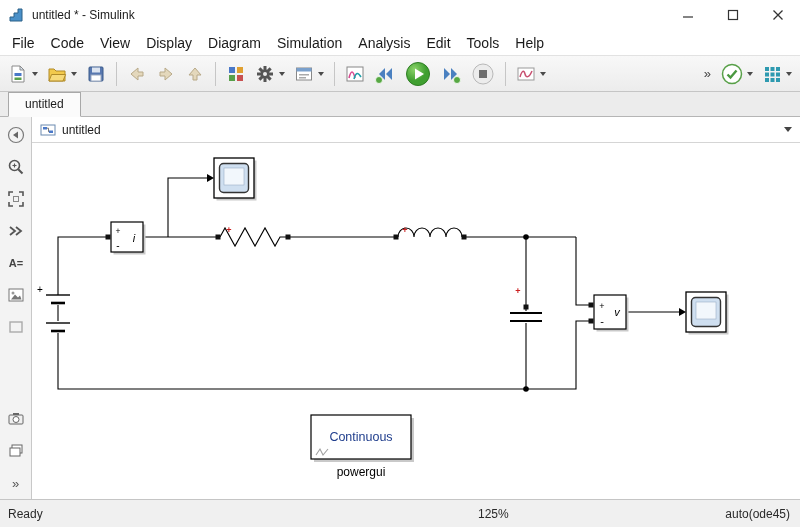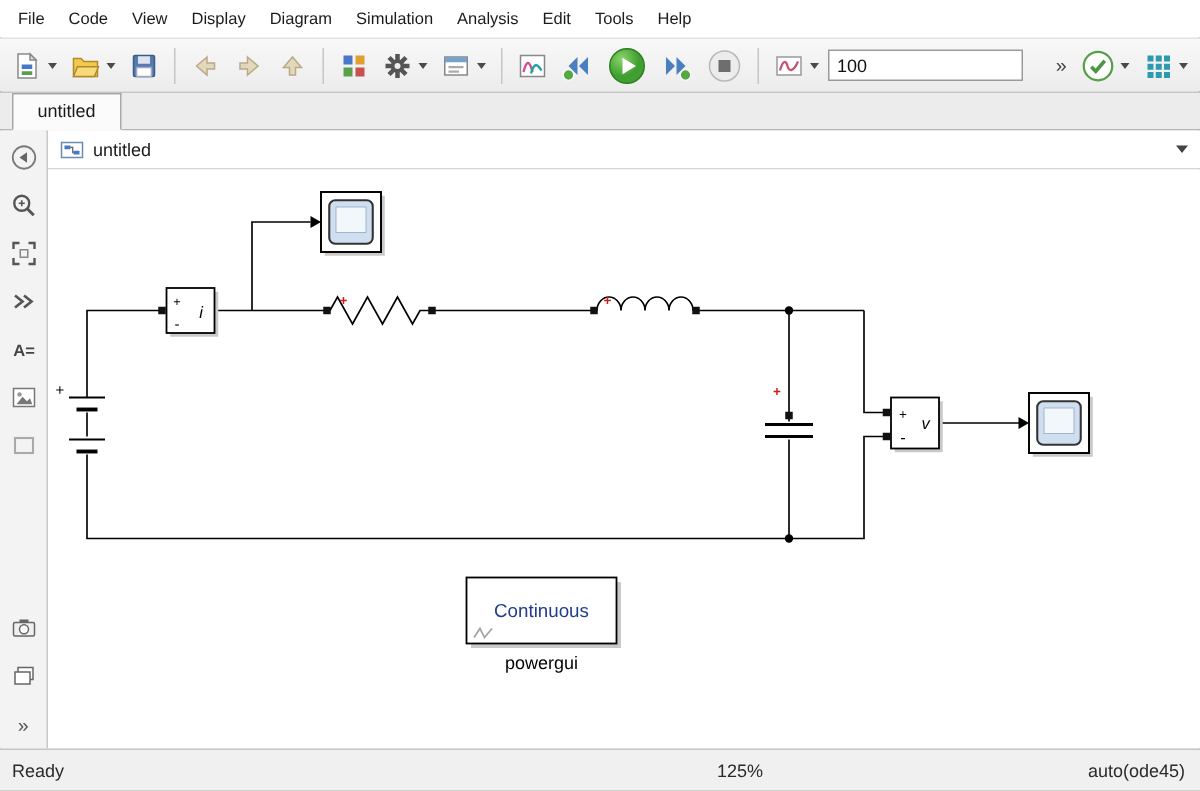--- a/index.html
+++ b/index.html
@@ -10,21 +10,21 @@
     box-shadow:inset 0 0 0 1px #7a7a7a;display:flex;flex-direction:column;
   }
   
   .titlebar{height:30px;display:flex;align-items:center;padding-left:8px;background:#fff;flex:0 0 auto;}
   .titlebar .app-icon{width:18px;height:16px;margin-right:6px;display:flex;align-items:center;}
   .titlebar .title{font-size:12px;}
   .win-controls{margin-left:auto;display:flex;height:30px;}
   .win-btn{width:45px;height:30px;display:flex;align-items:center;justify-content:center;border:none;background:transparent;padding:0;}
   
   .menubar{height:25px;display:flex;align-items:center;padding-left:4px;background:#fff;flex:0 0 auto;}
-  .menu-item{padding:3px 8px;font-size:11px;cursor:default;}
+  .menu-item{padding:3px 8px;font-size:14px;cursor:default;}
   
   .toolbar{height:37px;background:linear-gradient(#f8f8f8,#ececec);border-top:1px solid #e2e2e2;
     border-bottom:1px solid #c5c5c5;display:flex;align-items:center;padding:0 5px;gap:3px;flex:0 0 auto;}
   .tbtn{height:28px;display:flex;align-items:center;gap:2px;padding:0 3px;border-radius:2px;background:transparent;border:none;}
   .sep{width:1px;height:24px;background:#c6c6c6;margin:0 4px;flex:0 0 auto;}
   .caret{width:0;height:0;border-left:3.5px solid transparent;border-right:3.5px solid transparent;border-top:4px solid #4a4a4a;margin-left:2px;}
   .stop-time{width:130px;height:21px;border:1px solid #9a9a9a;font-family:"Liberation Sans",sans-serif;font-size:12px;padding:0 5px;background:#fff;color:#111;}
   .chev{font-size:13px;color:#444;padding:0 4px;margin-left:auto;}
   
   .tabbar{height:25px;background:#ececec;border-bottom:1px solid #b5b5b5;display:flex;align-items:flex-end;padding-left:8px;flex:0 0 auto;}
@@ -50,20 +50,45 @@
     font-size:12px;color:#2a2a2a;position:relative;flex:0 0 auto;}
   .status-left{margin-left:8px;}
   .status-zoom{position:absolute;left:478px;}
   .status-right{margin-left:auto;margin-right:10px;text-align:center;}
 </style>
 </head>
 <body>
 
 <div class="window">
 
+  <div class="titlebar">
+    <span class="app-icon">
+      <svg width="16" height="16" viewBox="0 0 16 16">
+          <path d="M2 14 V10 H6 V6 H10 V2 H14 V14 Z" fill="#4a90c8" stroke="#2a6088" stroke-width="1"></path>
+        </svg>
+    </span>
+    <span class="title">untitled * - Simulink</span>
+    <div class="win-controls">
+      <button class="win-btn">
+        <svg width="12" height="12" viewBox="0 0 12 12">
+            <line x1="1" y1="8" x2="11" y2="8" stroke="#333" stroke-width="1.2"></line>
+          </svg>
+      </button>
+      <button class="win-btn">
+        <svg width="12" height="12" viewBox="0 0 12 12">
+            <rect x="1.5" y="1.5" width="9" height="9" fill="none" stroke="#333" stroke-width="1.2"></rect>
+          </svg>
+      </button>
+      <button class="win-btn">
+        <svg width="12" height="12" viewBox="0 0 12 12">
+            <path d="M1.5 1.5 L10.5 10.5 M10.5 1.5 L1.5 10.5" stroke="#333" stroke-width="1.3"></path>
+          </svg>
+      </button>
+    </div>
+  </div>
 
   <div class="menubar">
     <span class="menu-item">File</span>
     <span class="menu-item">Code</span>
     <span class="menu-item">View</span>
     <span class="menu-item">Display</span>
     <span class="menu-item">Diagram</span>
     <span class="menu-item">Simulation</span>
     <span class="menu-item">Analysis</span>
     <span class="menu-item">Edit</span>
@@ -183,21 +208,20 @@
       </svg>
     </button>
     <div class="sep"></div>
     <button class="tbtn">
       <svg width="20" height="20" viewBox="0 0 20 20">
         <rect x="2" y="4" width="16" height="12" fill="#fff" stroke="#999"></rect>
         <path d="M4 13 C6 6, 8 6, 9 10 S13 14, 16 7" fill="none" stroke="#c85070" stroke-width="1.5"></path>
       </svg>
       <span class="caret"></span>
     </button>
-    <input class="stop-time" value="100" style="">
     <span class="chev">»</span>
     <button class="tbtn">
       <svg width="22" height="22" viewBox="0 0 22 22">
         <circle cx="11" cy="11" r="9.5" fill="#fff" stroke="#58a048" stroke-width="1.5"></circle>
         <path d="M6.5 11.5 l3 3 l6 -7" fill="none" stroke="#4a9840" stroke-width="2.4"></path>
       </svg>
       <span class="caret"></span>
     </button>
     <button class="tbtn">
       <svg width="20" height="20" viewBox="0 0 20 20">

